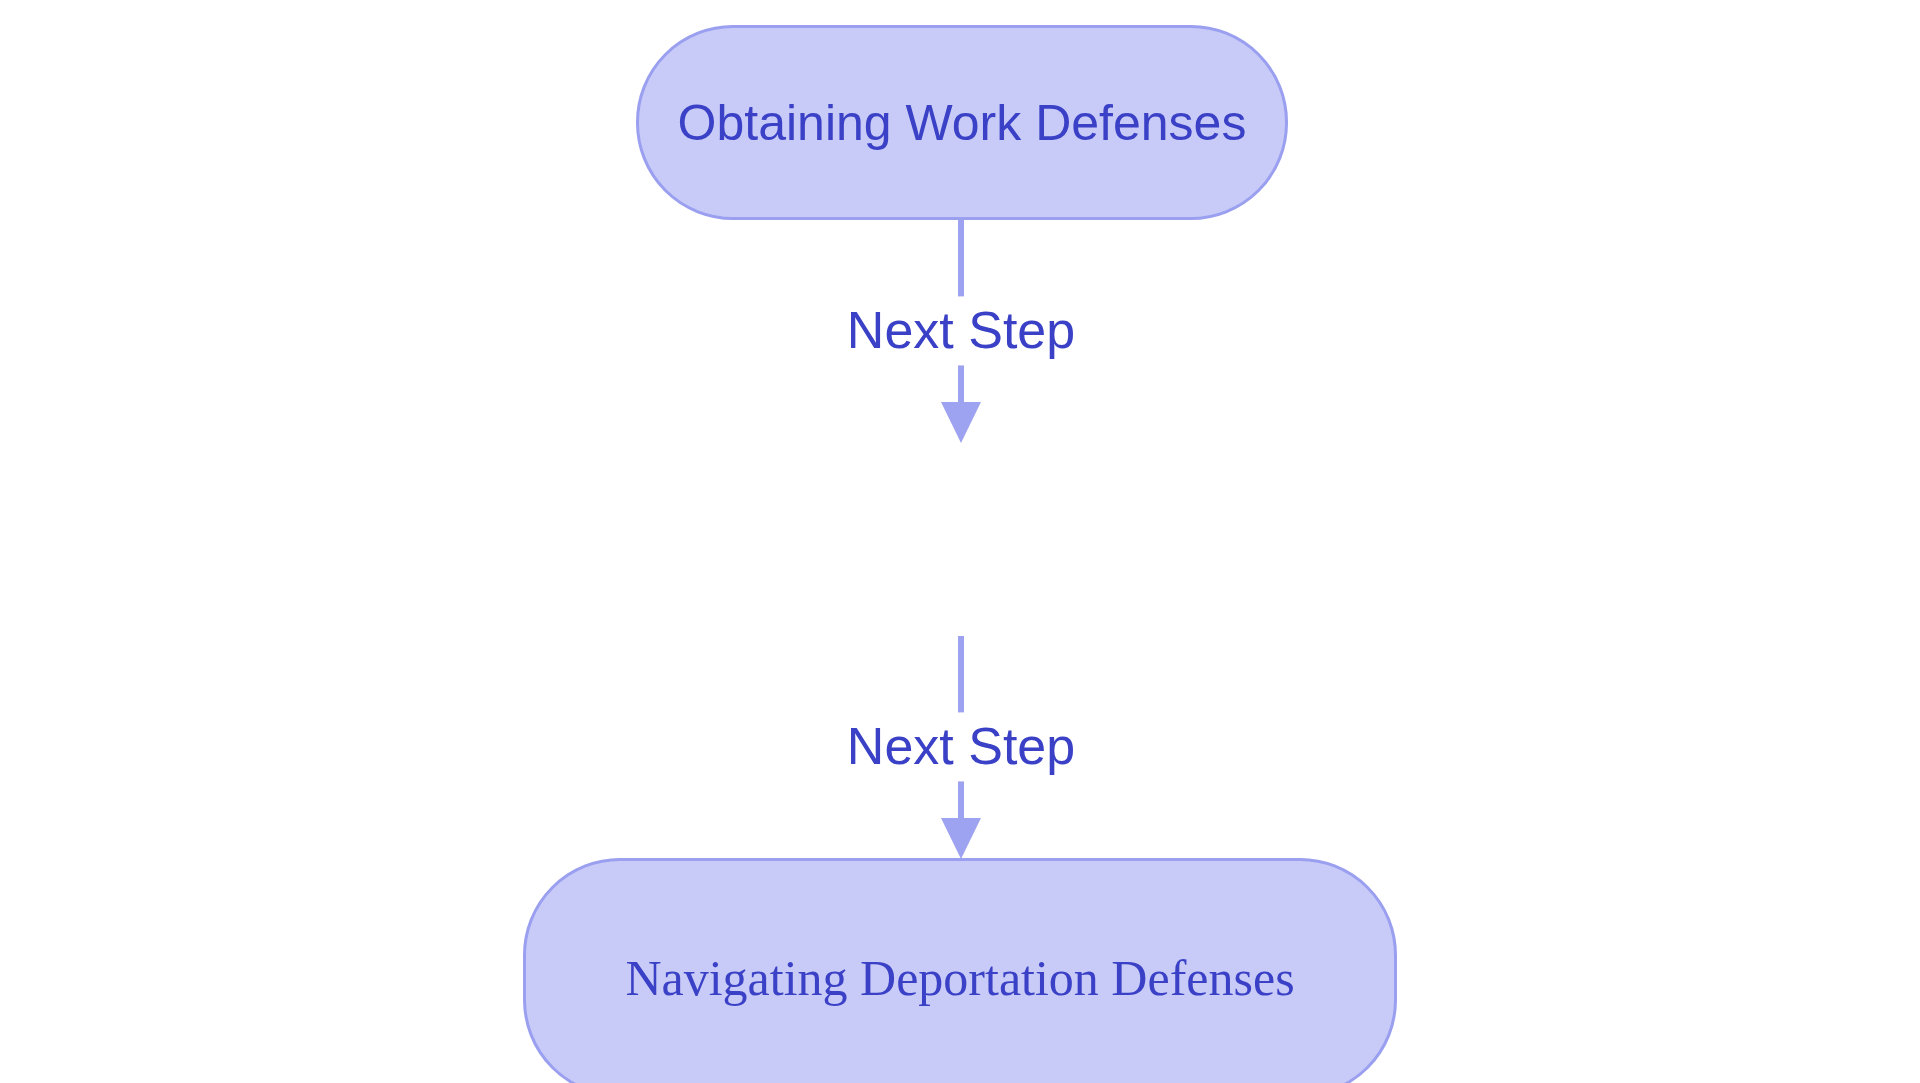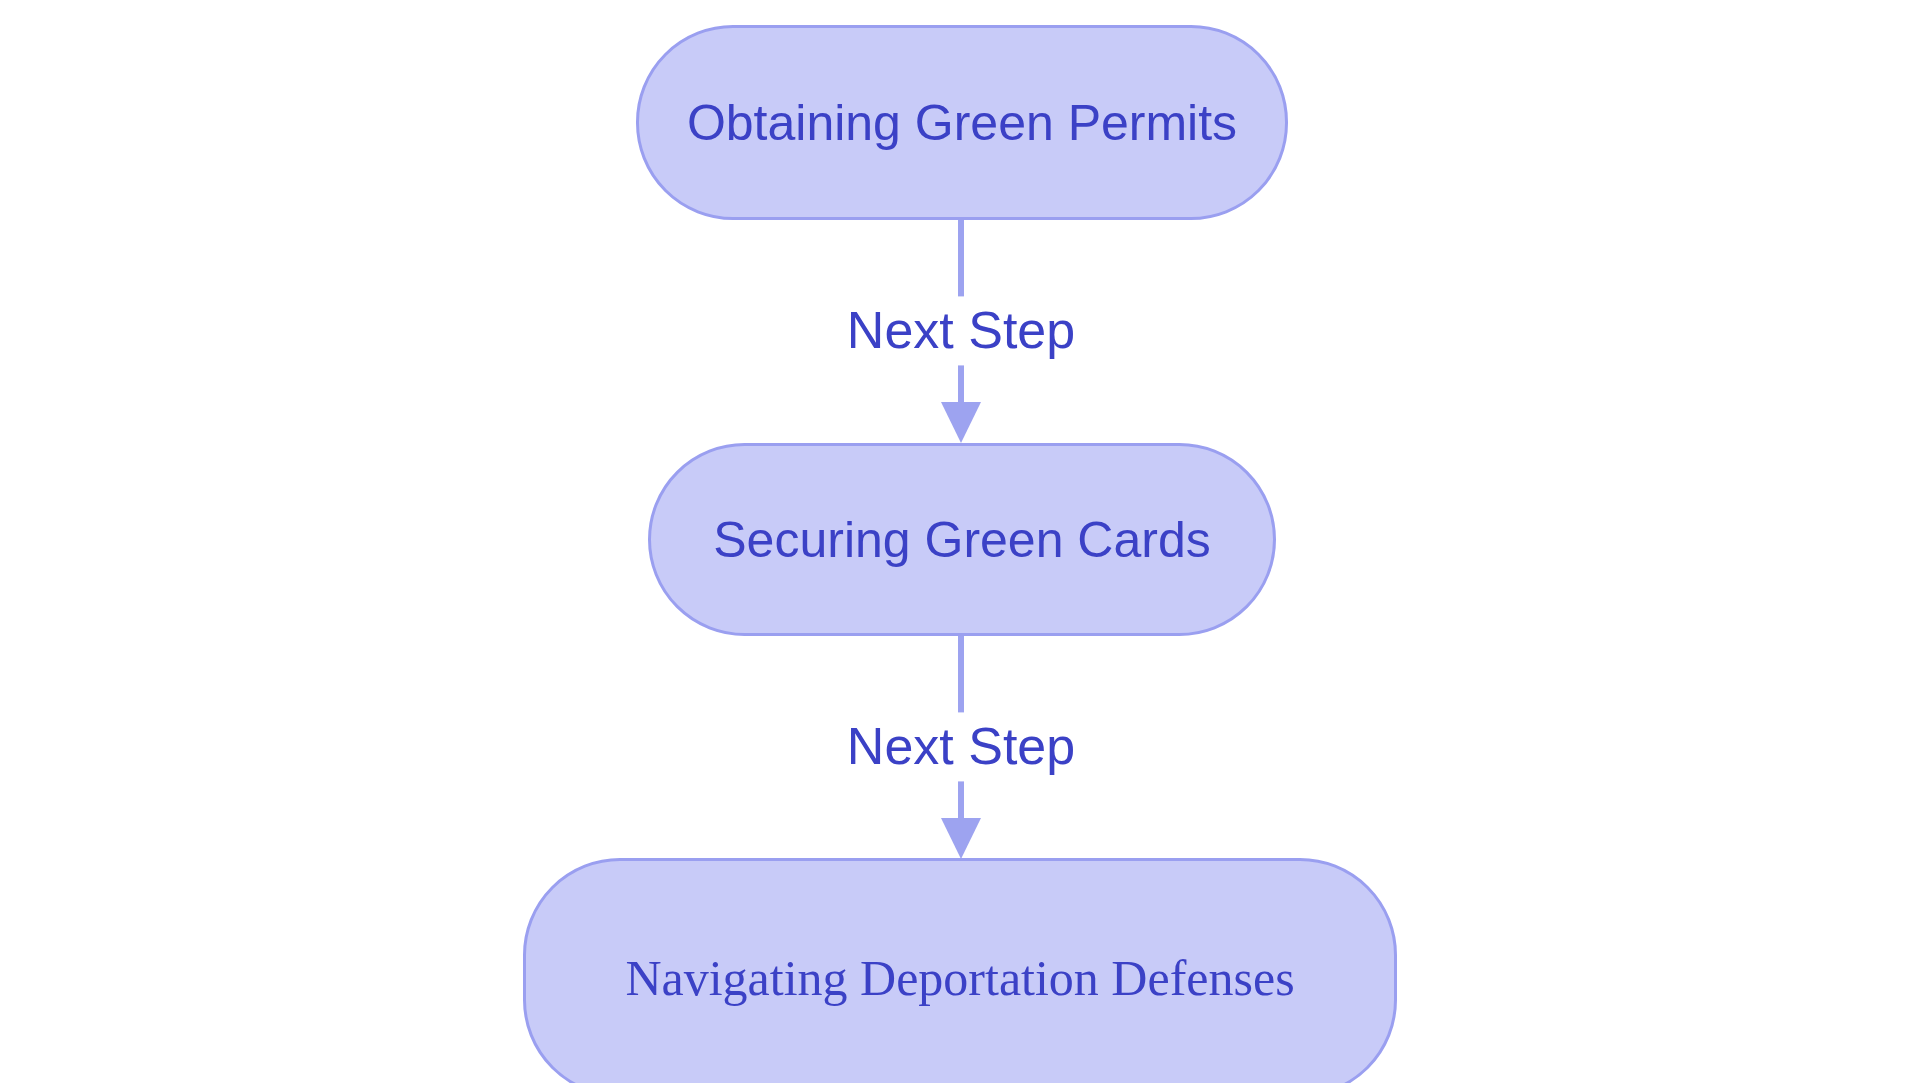--- a/index.html
+++ b/index.html
@@ -68,30 +68,27 @@
   }
   .elabel1 { left: 961px; top: 331px; }
   .elabel2 { left: 961px; top: 747px; }
 </style>
 </head>
 <body>
 
 <div class="canvas">
 
   <div class="node node1">
-    <span class="node-label">Obtaining Green Permits</span>
+    <span class="node-label">Obtaining Work Defenses</span>
   </div>
 
   <div class="edge-line line1"></div>
   <div class="arrowhead head1"></div>
   <div class="edge-label elabel1">Next Step</div>
 
-  <div class="node node2">
-    <span class="node-label">Securing Green Cards</span>
-  </div>
 
   <div class="edge-line line2"></div>
   <div class="arrowhead head2"></div>
   <div class="edge-label elabel2">Next Step</div>
 
   <div class="node node3">
     <span class="node-label">Navigating Deportation Defenses</span>
   </div>
 
 </div>

